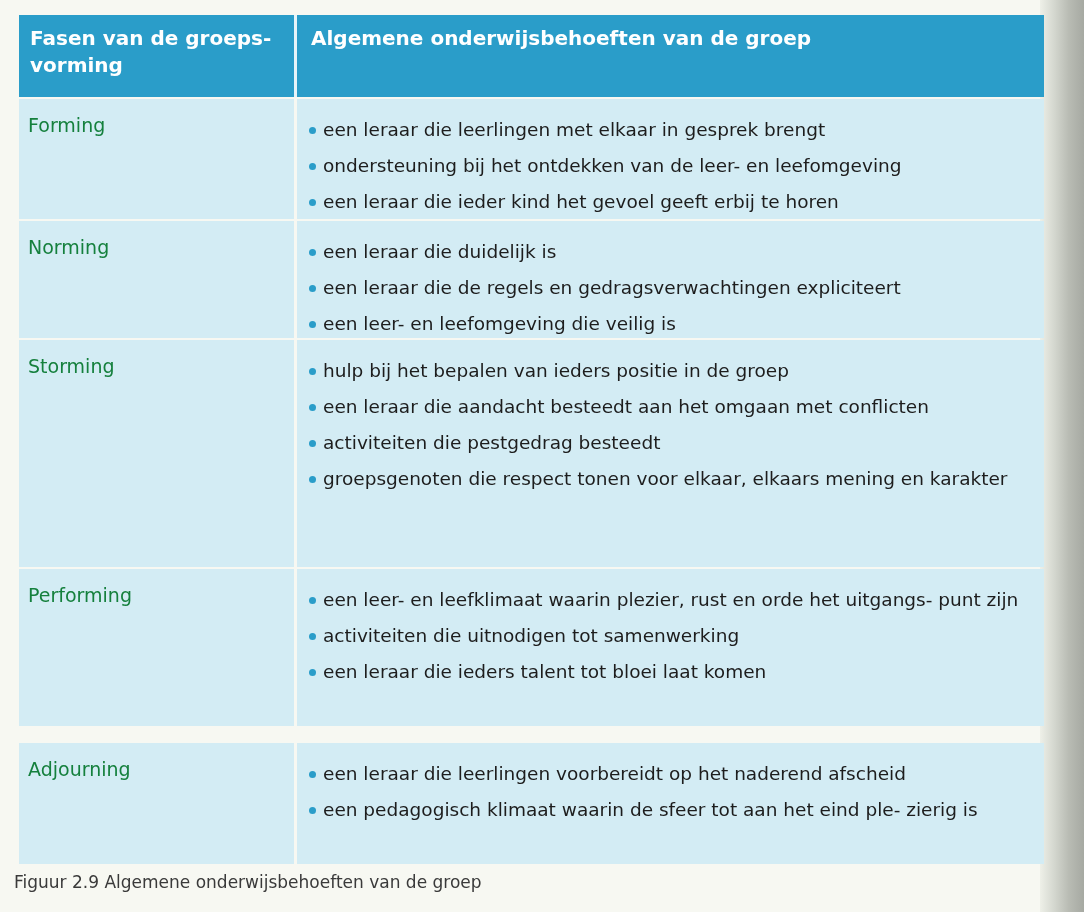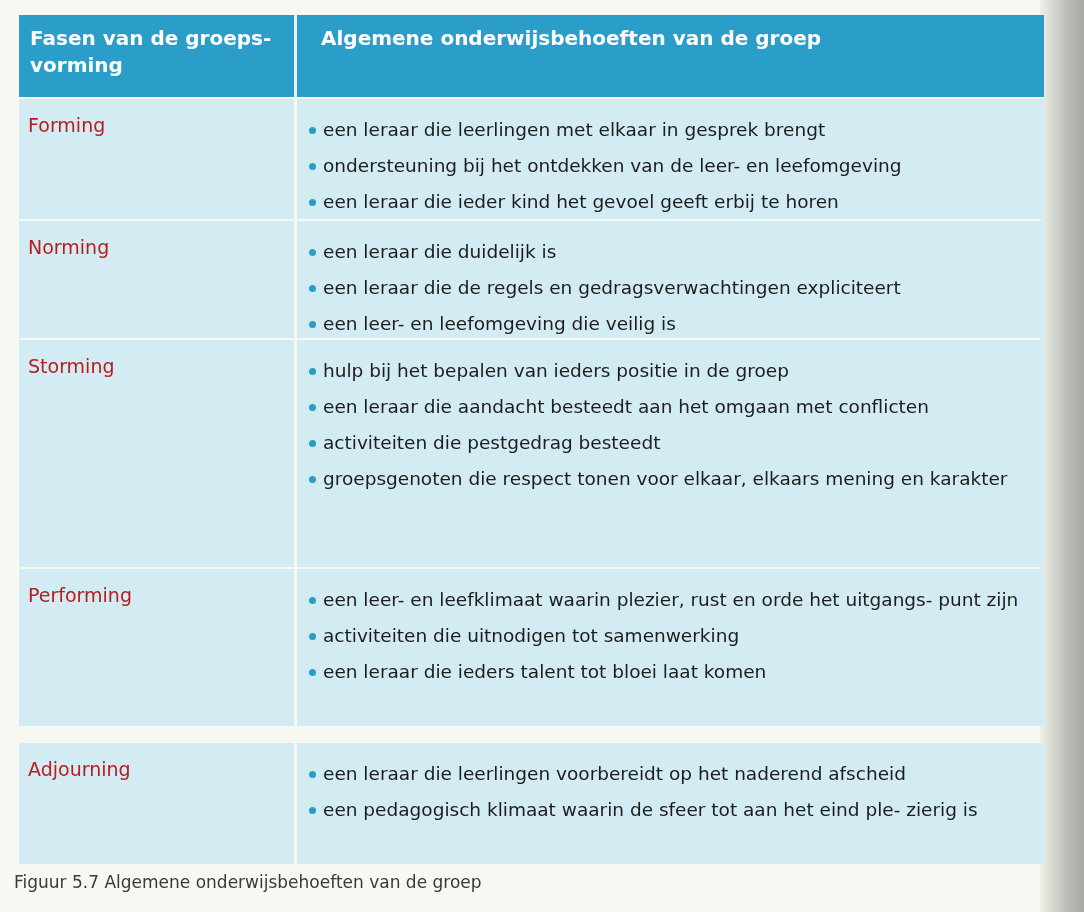--- a/index.html
+++ b/index.html
@@ -50,21 +50,21 @@
     }
     .header .col1 {
       left: 0;
       width: 275px;
       padding-left: 11px;
       padding-right: 8px;
     }
     .header .col2 {
       left: 278px;
       width: 747px;
-      padding-left: 24px;
+      padding-left: 14px;
     }
     .header .divider {
       position: absolute;
       left: 275px;
       top: 0;
       width: 3px;
       height: 82px;
       background: #e6f4f9;
     }
     .row {
@@ -78,21 +78,21 @@
       bottom: 0;
       background: #d3ecf4;
       box-sizing: border-box;
     }
     .row .phase {
       left: 0;
       width: 275px;
       padding-left: 9px;
       padding-top: 13px;
       font-size: 19px;
-      color: #b91c1c;
+      color: #15803d;
       line-height: 26px;
     }
     .row .needs {
       left: 278px;
       width: 747px;
       padding-top: 16px;
       padding-left: 10px;
       padding-right: 4px;
     }
     .needs ul {
@@ -186,13 +186,13 @@
     <div class="phase">Adjourning</div>
     <div class="needs">
       <ul>
         <li><span class="bullet"></span><span>een leraar die leerlingen voorbereidt op het naderend afscheid</span></li>
         <li><span class="bullet"></span><span>een pedagogisch klimaat waarin de sfeer tot aan het eind ple- zierig is</span></li>
       </ul>
     </div>
   </div>
 </div>
 
-<div class="caption">Figuur 5.7 Algemene onderwijsbehoeften van de groep</div>
+<div class="caption">Figuur 2.9 Algemene onderwijsbehoeften van de groep</div>
 
 </body></html>

